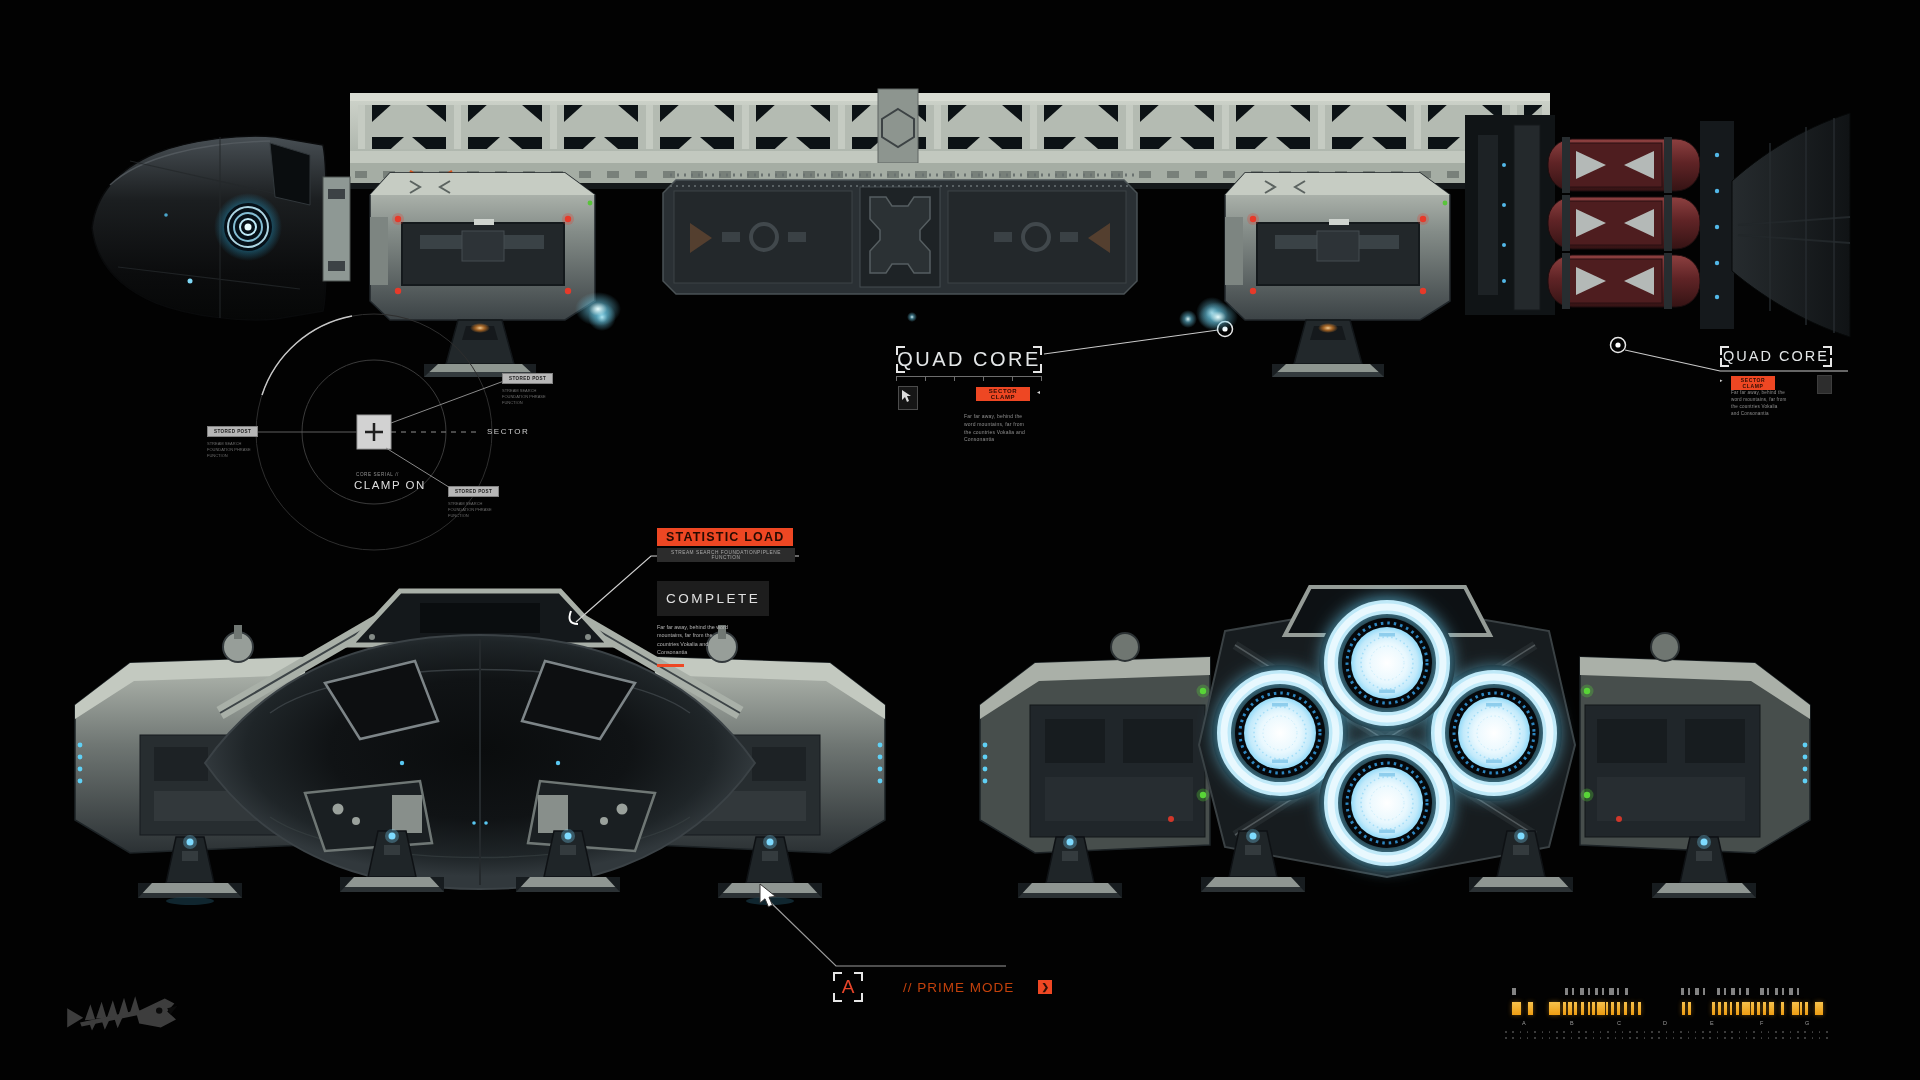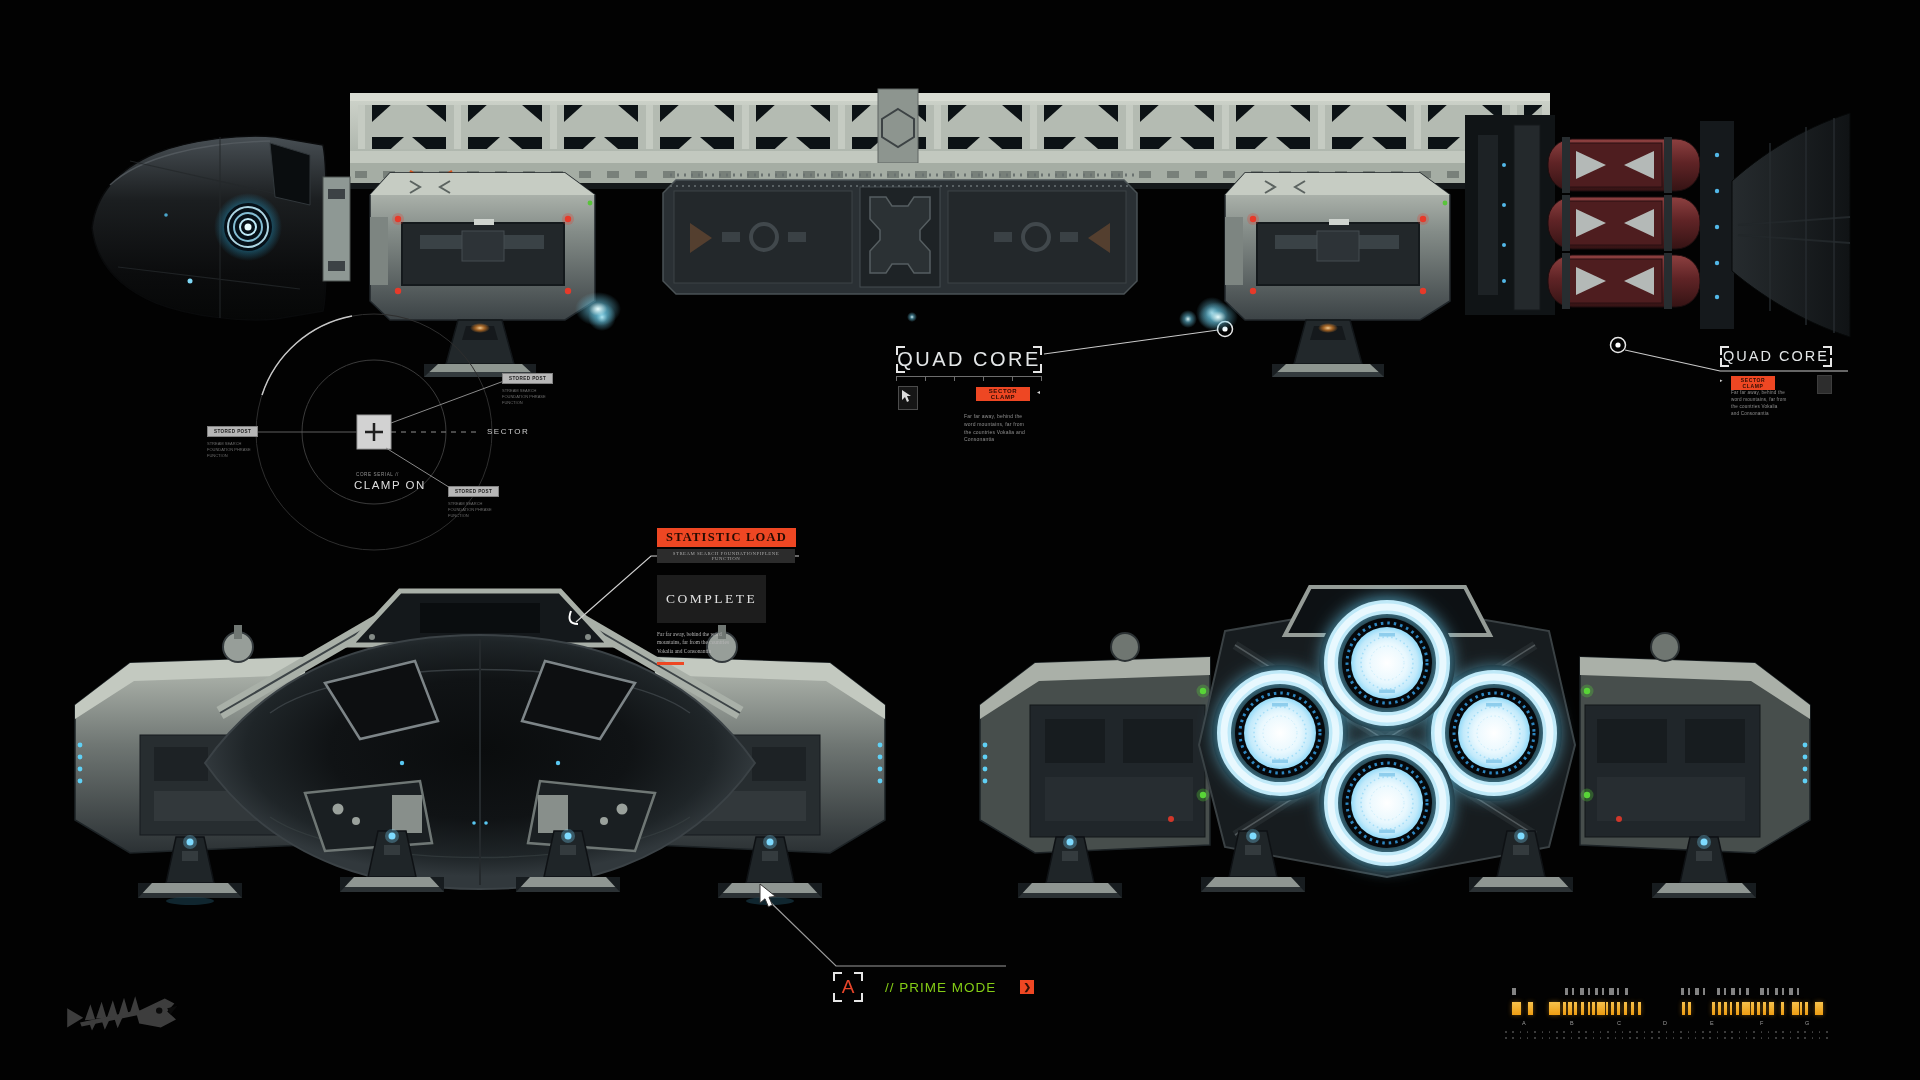--- a/index.html
+++ b/index.html
@@ -43,35 +43,35 @@
 
   
   .post{position:absolute;background:#b7b7b7;color:#1d1d1d;border:1px solid #828282;
         font-size:4.6px;font-weight:bold;letter-spacing:.4px;padding:2px 6px;}
   .postnote{position:absolute;width:54px;font-size:4px;color:#6c6c6c;line-height:1.5;}
   .signal{left:487px;top:427px;font-size:8px;letter-spacing:1.5px;color:#cfcfcf;}
   .coreserial{left:356px;top:472px;font-size:4.6px;color:#939393;letter-spacing:.6px;}
   .lockon{left:354px;top:479px;font-size:11.5px;color:#dedede;letter-spacing:1.5px;}
 
   
-  .statload{left:657px;top:527px;width:145px;font-family:Liberation Serif, serif;}
+  .statload{left:657px;top:527px;width:145px;}
   .statload .tagbig{display:inline-block;background:#ee4723;color:#270b02;font-size:12.5px;
         font-weight:bold;letter-spacing:1.2px;padding:2px 9px;}
   .statload .subbar{margin-top:2px;width:130px;background:#2c2c2c;color:#a9a9a9;
         font-size:4.8px;letter-spacing:.5px;padding:2px 4px;text-align:center;}
-  .statload .status{display:inline-block;margin-top:12px;background:rgba(32,32,32,.92);color:#e0e0e0;
-        font-size:13.5px;letter-spacing:2.5px;padding:16px 9px;}
+  .statload .status{display:inline-block;margin-top:19px;background:rgba(32,32,32,.92);color:#e0e0e0;
+        font-size:13.5px;letter-spacing:2.5px;padding:10px 9px;}
   .statload .body{margin-top:7px;width:78px;font-size:5.4px;color:#b5b5b5;line-height:1.55;}
   .statload .rulebar{margin-top:7px;width:27px;height:3px;background:#ee4723;}
 
   
   .prime{left:833px;top:971px;height:32px;display:flex;align-items:center;}
   .prime .abox{position:relative;width:30px;height:30px;}
   .prime .abox span{display:block;line-height:30px;text-align:center;font-size:19px;color:#e8452a;}
-  .prime .label{margin-left:22px;font-size:13.5px;color:#84cc16;letter-spacing:1px;}
+  .prime .label{margin-left:40px;font-size:13.5px;color:#c2410c;letter-spacing:1px;}
   .prime .chev{margin-left:24px;width:14px;height:14px;background:#ee4723;color:#301006;
         font-size:9px;font-weight:bold;text-align:center;line-height:14px;}
 
   
   .barcode{left:1505px;top:988px;width:330px;height:54px;}
   .bc-row{position:absolute;left:0;width:330px;}
   .bc-binary{top:0;height:7px;}
   .bc-binary i{position:absolute;top:0;height:7px;background:#9a9a9a;opacity:.85;}
   .bc-amber{top:14px;height:13px;}
   .bc-amber i{position:absolute;top:0;height:13px;background:linear-gradient(#f8c24c,#ee9d12);

